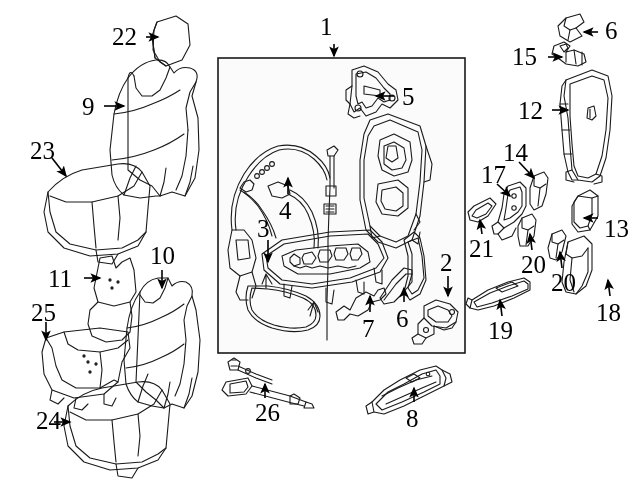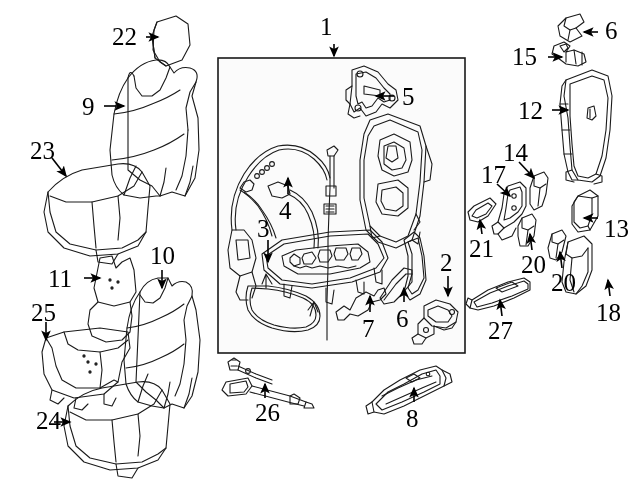--- a/index.html
+++ b/index.html
@@ -418,16 +418,16 @@
     <div class="callout" style="left:481px; top:162px;">17</div>
     <div class="callout" style="left:596px; top:300px;">18</div>
     <div class="callout" style="left:521px; top:252px;">20</div>
     <div class="callout" style="left:551px; top:270px;text-align:right;">20</div>
     <div class="callout" style="left:469px; top:236px;">21</div>
     <div class="callout" style="left:112px; top:24px;">22</div>
     <div class="callout" style="left:30px;  top:138px;">23</div>
     <div class="callout" style="left:36px;  top:408px;">24</div>
     <div class="callout" style="left:31px;  top:300px;">25</div>
     <div class="callout" style="left:255px; top:400px;">26</div>
-    <div class="callout" style="left:488px; top:318px;">27</div>
+    <div class="callout" style="left:488px; top:318px;">19</div>
   </div>
 
 </div>
 
 </body></html>

